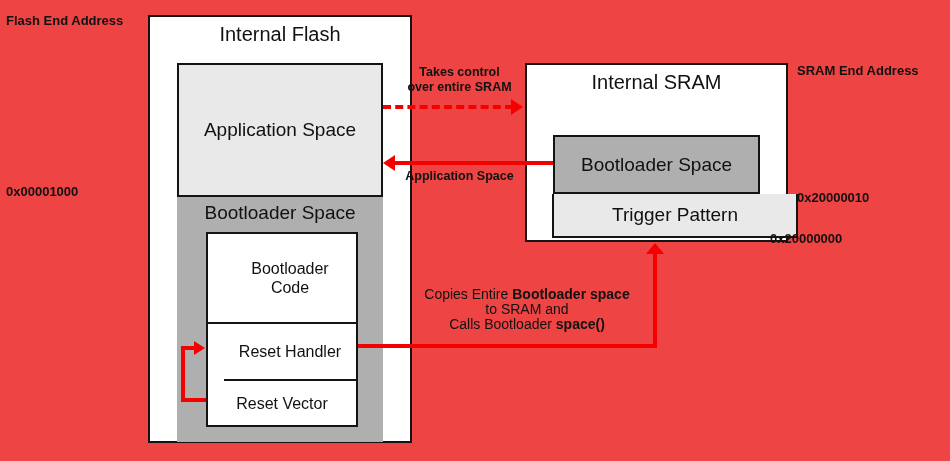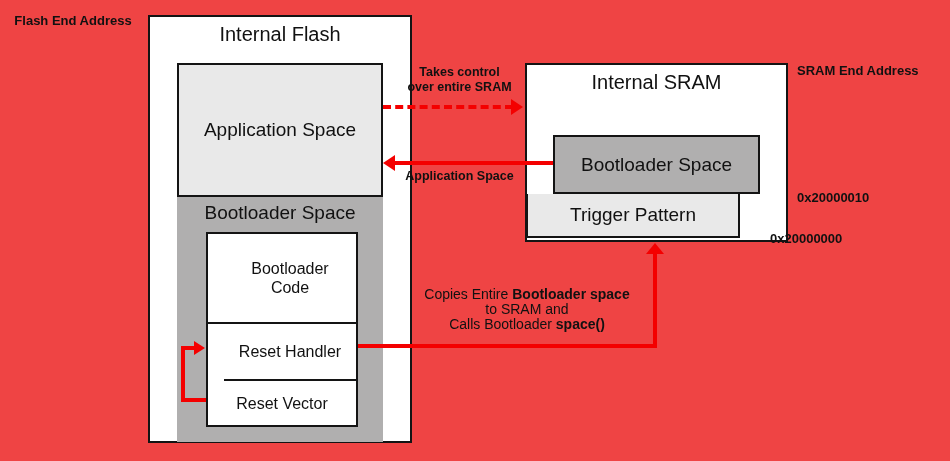--- a/index.html
+++ b/index.html
@@ -15,21 +15,21 @@
   .dark-box-bordered{background:#b0afaf;border:2px solid #141414;}
   .inner-box{background:#ffffff;border:2px solid #141414;display:flex;flex-direction:column;}
   .inner-section{display:flex;align-items:center;justify-content:center;text-align:center;
     font-size:16px;line-height:19px;}
   .inner-divider{border-bottom:2px solid #141414;}
   
   .box-title{font-size:20px;text-align:center;}
   .box-label{font-size:19px;text-align:center;}
   .flex-center{display:flex;align-items:center;justify-content:center;}
   .addr-label{font-size:13px;font-weight:bold;white-space:nowrap;}
-  .right-align{text-align:center;}
+  .right-align{text-align:left;}
   .annot{font-size:12.5px;font-weight:bold;text-align:center;line-height:15px;}
   .annot-mixed{font-size:14px;font-weight:normal;text-align:center;line-height:15px;}
   .annot-mixed b{font-weight:bold;}
   
   .red-line{background:#f40000;}
   .dashed-line{border-top:4px dashed #f40000;height:0;}
   .arrowhead{width:0;height:0;}
   .head-right{border-top:8px solid transparent;border-bottom:8px solid transparent;border-left:12px solid #f40000;}
   .head-right-sm{border-top:7px solid transparent;border-bottom:7px solid transparent;border-left:11px solid #f40000;}
   .head-left{border-top:8px solid transparent;border-bottom:8px solid transparent;border-right:12px solid #f40000;}
@@ -61,25 +61,26 @@
       <span>Reset Vector</span>
     </div>
   </div>
 
   <div class="abs outer-box" style="left:525px;top:63px;width:263px;height:179px;"></div>
   <div class="abs box-title" style="left:525px;top:71px;width:263px;">Internal SRAM</div>
 
   <div class="abs dark-box-bordered flex-center" style="left:553px;top:135px;width:207px;height:59px;">
     <span class="box-label">Bootloader Space</span>
   </div>
-  <div class="abs light-box flex-center" style="left:526px;top:194px;width:214px;height:44px;border-top:none;">
+  <div class="abs light-box flex-center" style="left:552px;top:194px;width:246px;height:44px;border-top:none;">
     <span class="box-label">Trigger Pattern</span>
   </div>
 
   <div class="abs addr-label right-align" style="left:6px;top:13px;width:134px;">Flash End Address</div>
+  <div class="abs addr-label right-align" style="left:6px;top:184px;width:134px;">0x00001000</div>
 
   <div class="abs addr-label" style="left:797px;top:63px;">SRAM End Address</div>
   <div class="abs addr-label" style="left:797px;top:190px;">0x20000010</div>
   <div class="abs addr-label" style="left:770px;top:231px;">0x20000000</div>
 
   <div class="abs annot" style="left:397px;top:65px;width:125px;">
     <div>Takes control</div>
     <div>over entire SRAM</div>
   </div>
   <div class="abs dashed-line" style="left:383px;top:105px;width:130px;"></div>

